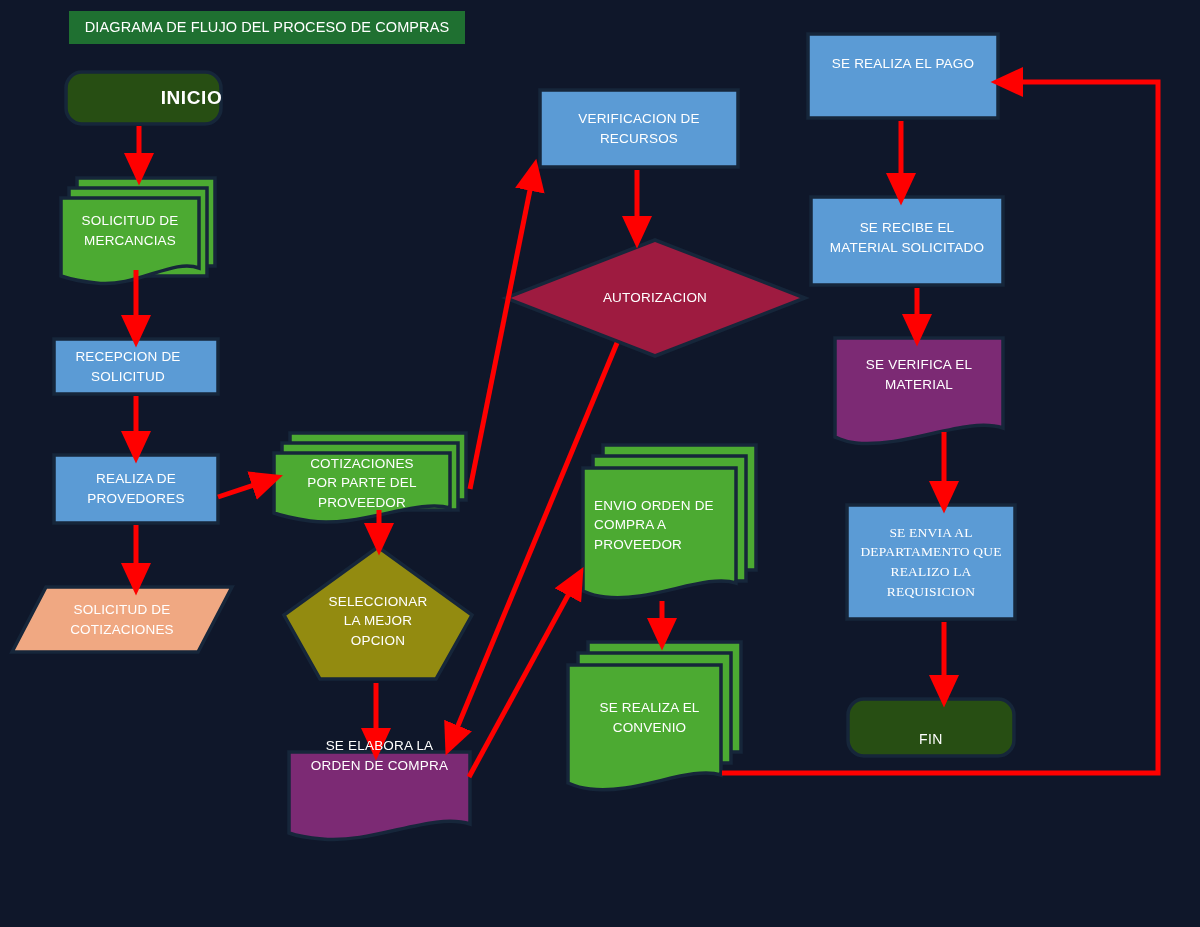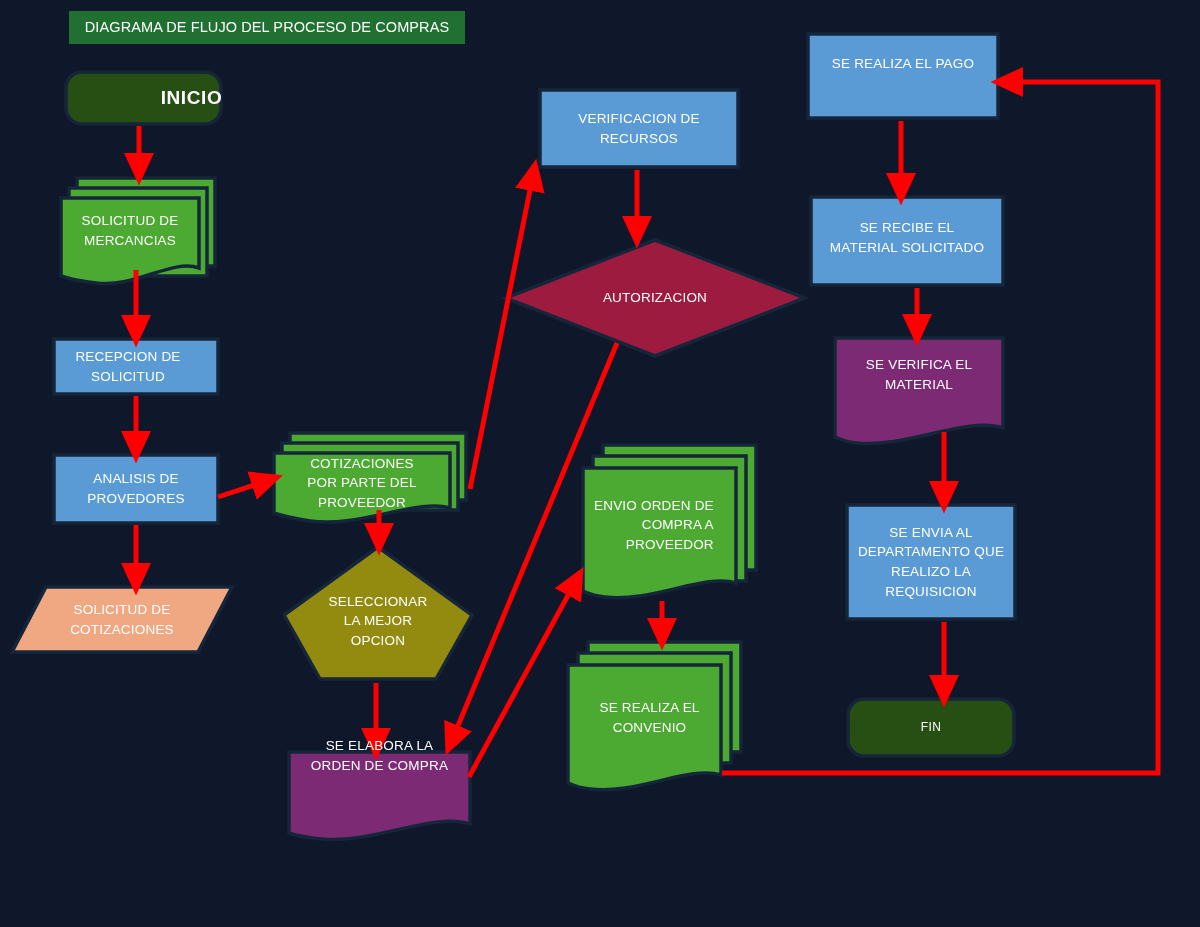--- a/index.html
+++ b/index.html
@@ -43,22 +43,23 @@
   .label-bold {
     font-weight: bold;
     font-size: 19px;
     letter-spacing: 0.6px;
   }
   .label-title {
     font-size: 14.5px;
     letter-spacing: 0.1px;
   }
   .label-fin {
-    font-size: 12px;
+    font-size: 14px;
     letter-spacing: 0.4px;
+    margin-top: 12px;
   }
 </style>
 </head>
 <body>
 
 <div id="canvas">
 
   <svg id="svg-layer" viewBox="0 0 1200 927" xmlns="http://www.w3.org/2000/svg">
     <defs>
       <marker id="arrowRed" markerWidth="8" markerHeight="8" refX="4.2" refY="3" orient="auto" markerUnits="strokeWidth">
@@ -156,21 +157,21 @@
   <div class="node-label label-title" style="left:69px; top:11px; width:396px; height:33px;">DIAGRAMA DE FLUJO DEL PROCESO DE COMPRAS</div>
 
   <div class="node-label label-bold" style="left:66px; top:72px; width:155px; height:52px;margin-left:48px;">INICIO</div>
 
   <div class="node-label" style="left:61px; top:200px; width:138px; height:62px;">SOLICITUD DE
 MERCANCIAS</div>
 
   <div class="node-label" style="left:46px; top:339px; width:164px; height:55px;">RECEPCION DE
 SOLICITUD</div>
 
-  <div class="node-label" style="left:54px; top:455px; width:164px; height:68px;">ANALISIS DE
+  <div class="node-label" style="left:54px; top:455px; width:164px; height:68px;">REALIZA DE
 PROVEDORES</div>
 
   <div class="node-label" style="left:36px; top:587px; width:172px; height:65px;">SOLICITUD DE
 COTIZACIONES</div>
 
   <div class="node-label" style="left:274px; top:453px; width:176px; height:60px;">COTIZACIONES
 POR PARTE DEL
 PROVEEDOR</div>
 
   <div class="node-label" style="left:288px; top:572px; width:180px; height:98px;">SELECCIONAR
@@ -178,35 +179,35 @@
 OPCION</div>
 
   <div class="node-label" style="left:289px; top:722px; width:181px; height:68px;">SE ELABORA LA
 ORDEN DE COMPRA</div>
 
   <div class="node-label" style="left:560px; top:275px; width:190px; height:46px;">AUTORIZACION</div>
 
   <div class="node-label" style="left:540px; top:90px; width:198px; height:77px;">VERIFICACION DE
 RECURSOS</div>
 
-  <div class="node-label" style="left:594px; top:480px; width:142px; height:90px; justify-content:flex-start; text-align:right;">ENVIO ORDEN DE
+  <div class="node-label" style="left:594px; top:480px; width:142px; height:90px; justify-content:flex-start; text-align:left;">ENVIO ORDEN DE
 COMPRA A
 PROVEEDOR</div>
 
   <div class="node-label" style="left:808px; top:34px; width:190px; height:60px;">SE REALIZA EL PAGO</div>
 
   <div class="node-label" style="left:578px; top:673px; width:143px; height:90px;">SE REALIZA EL
 CONVENIO</div>
 
   <div class="node-label" style="left:808px; top:197px; width:198px; height:82px;">SE RECIBE EL
 MATERIAL SOLICITADO</div>
 
   <div class="node-label" style="left:835px; top:340px; width:168px; height:70px;">SE VERIFICA EL
 MATERIAL</div>
 
-  <div class="node-label" style="left:845px; top:505px; width:172px; height:114px;">SE ENVIA AL
+  <div class="node-label" style="left:845px; top:505px; width:172px; height:114px;font-family:Liberation Serif, serif;">SE ENVIA AL
 DEPARTAMENTO QUE
 REALIZO LA
 REQUISICION</div>
 
   <div class="node-label label-fin" style="left:848px; top:699px; width:166px; height:57px;">FIN</div>
 
 </div>
 
 </body></html>

